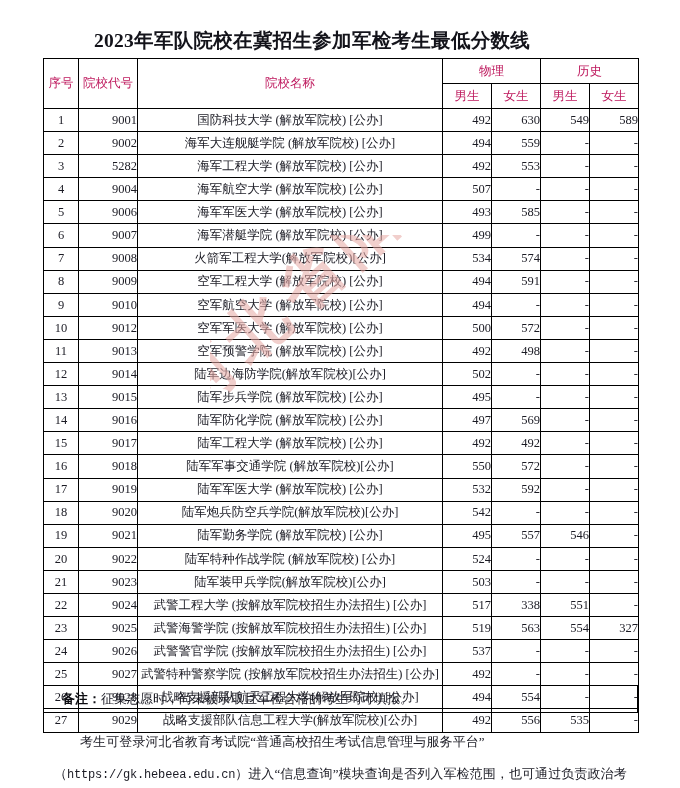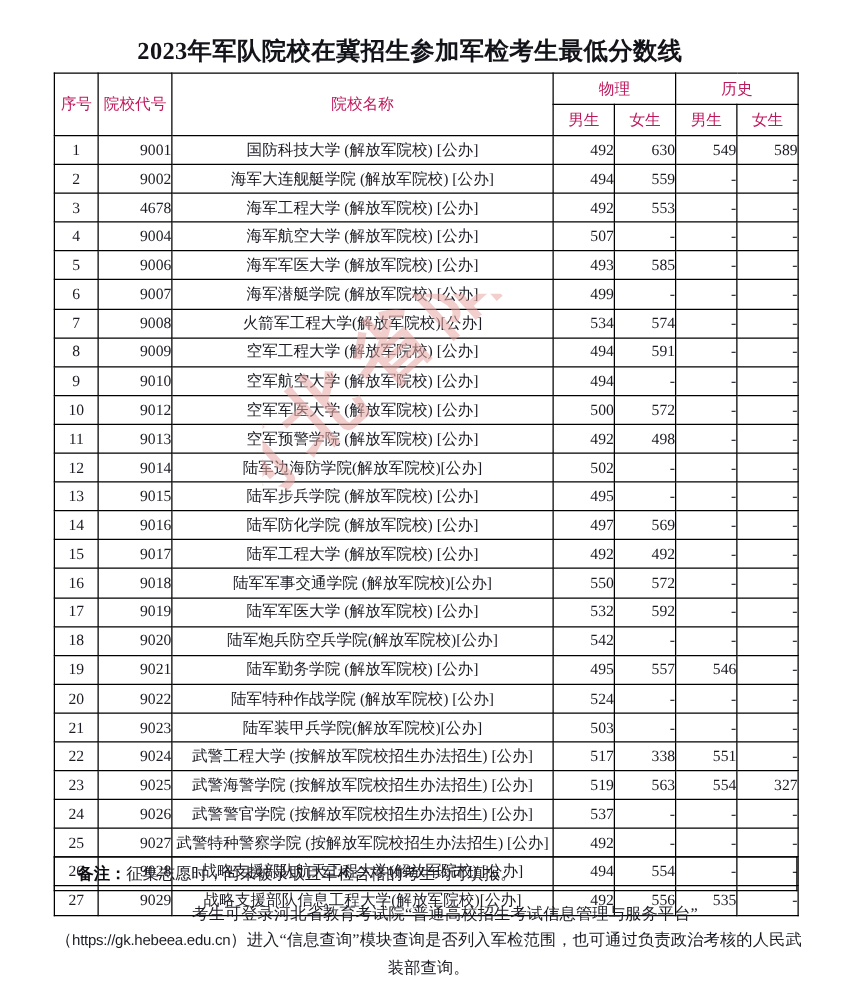--- a/index.html
+++ b/index.html
@@ -45,21 +45,21 @@
     color: #e7a8a4;
     opacity: 0.55;
     transform: rotate(-42deg);
     transform-origin: left center;
   }
 
   
   .doc-title {
     position: absolute;
     top: 27px;
-    left: 16px;
+    left: 0;
     width: 624px;
     text-align: center;
     font-size: 19.5px;
     font-weight: 700;
     letter-spacing: 0.3px;
     color: #13131a;
     z-index: 2;
   }
 
   
@@ -160,28 +160,27 @@
     left: 43px;
     top: 720px;
     width: 600px;
     z-index: 3;
     font-size: 13px;
     line-height: 1.65;
     color: #1b1b24;
     letter-spacing: 0.1px;
   }
   .footnote p {
-    margin: 0;
-    text-align: center;
+    margin: 11px;
   }
   .footnote .indent {
     text-indent: 26px;
   }
   .mono {
-    font-family: Liberation Sans, sans-serif;
+    font-family: Liberation Mono, monospace;
     font-size: 12px;
     letter-spacing: -0.2px;
   }
 </style>
 </head>
 <body>
 
 <div class="page">
 
   <div class="watermark">
@@ -230,21 +229,21 @@
             <td class="c-idx">2</td>
             <td class="c-code">9002</td>
             <td class="c-name">海军大连舰艇学院 (解放军院校) [公办]</td>
             <td class="c-val">494</td>
             <td class="c-val">559</td>
             <td class="c-val">-</td>
             <td class="c-val">-</td>
           </tr>
           <tr>
             <td class="c-idx">3</td>
-            <td class="c-code">4678</td>
+            <td class="c-code">5282</td>
             <td class="c-name">海军工程大学 (解放军院校) [公办]</td>
             <td class="c-val">492</td>
             <td class="c-val">553</td>
             <td class="c-val">-</td>
             <td class="c-val">-</td>
           </tr>
           <tr>
             <td class="c-idx">4</td>
             <td class="c-code">9004</td>
             <td class="c-name">海军航空大学 (解放军院校) [公办]</td>

